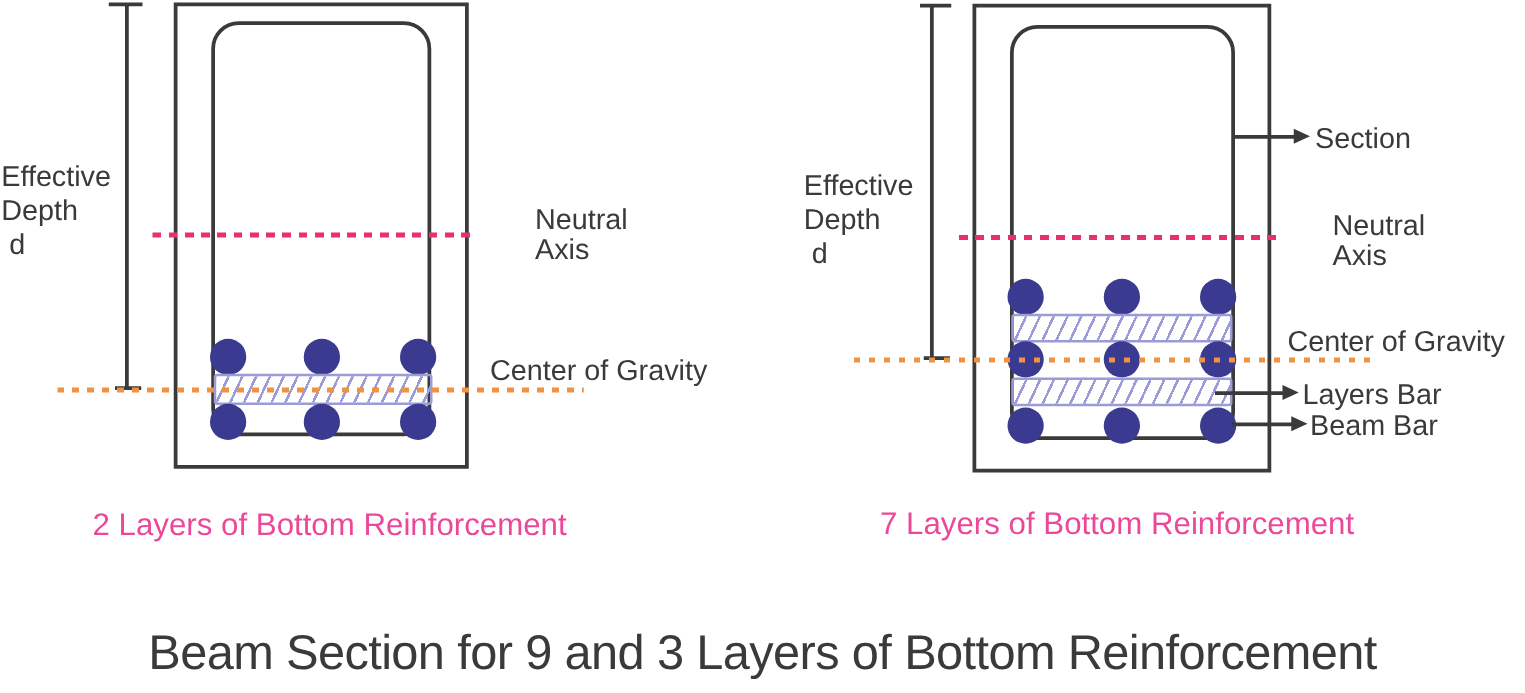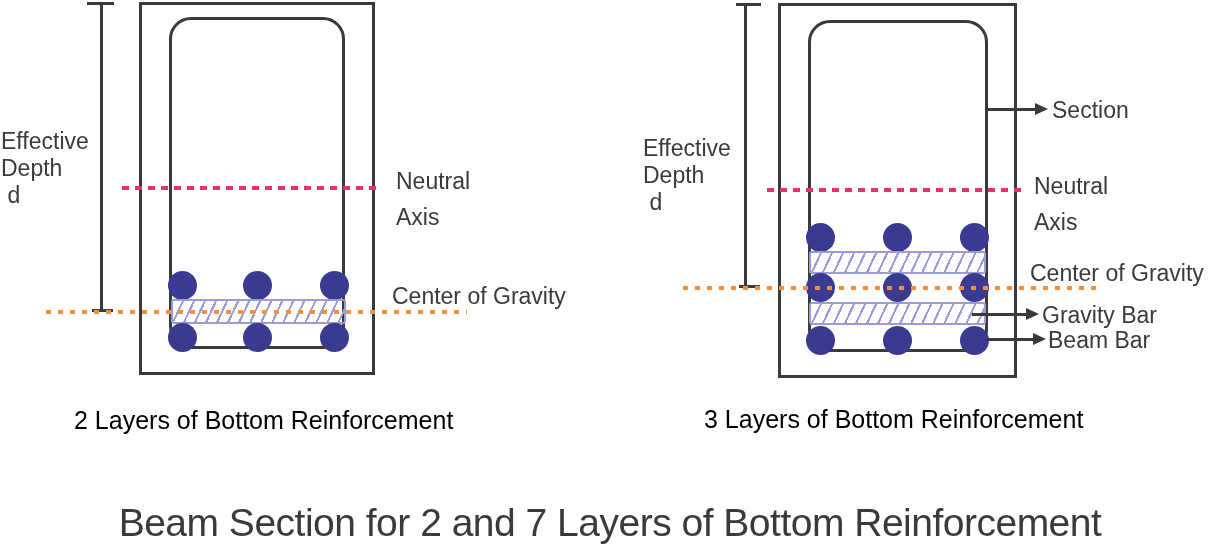--- a/index.html
+++ b/index.html
@@ -4,22 +4,22 @@
 <style>
   html,body{margin:0;padding:0;background:#ffffff;}
   #canvas{
     position:relative;width:1220px;height:554px;background:#ffffff;overflow:hidden;
     font-family:"Liberation Sans", sans-serif;color:#3a3a3a;
   }
   .lbl{
     position:absolute;font-size:23px;line-height:27px;color:#3a3a3a;
     white-space:pre-wrap;
   }
-  .lbl2{line-height:36px;}
-  .caption{position:absolute;font-size:25px;color:#000000;white-space:nowrap;}
+  .lbl2{line-height:24px;margin-left:32px;}
+  .caption{position:absolute;font-size:25px;color:#ec4899;white-space:nowrap;}
   .title{
     position:absolute;font-size:39px;color:#3a3a3a;white-space:nowrap;
     left:50%;transform:translateX(-50%);letter-spacing:-0.5px;
   }
   .vline{position:absolute;width:3px;background:#3a3a3a;}
   .hline{position:absolute;height:3px;background:#3a3a3a;}
   .beam{
     position:absolute;border:3px solid #3a3a3a;background:#ffffff;box-sizing:border-box;
   }
   .stirrup-rect{
@@ -113,23 +113,23 @@
   <div class="arrow-line" style="left:988px;top:108px;width:49px;"></div>
   <div class="arrow-head" style="left:1035px;top:103px;"></div>
   <div class="lbl" style="left:1052px;top:97px;">Section</div>
 
   <div class="lbl lbl2" style="left:1034px;top:168px;">Neutral
 Axis</div>
   <div class="lbl" style="left:1030px;top:260px;">Center of Gravity</div>
 
   <div class="arrow-line" style="left:972px;top:313px;width:55px;"></div>
   <div class="arrow-head" style="left:1026px;top:308px;"></div>
-  <div class="lbl" style="left:1042px;top:302px;">Gravity Bar</div>
+  <div class="lbl" style="left:1042px;top:302px;">Layers Bar</div>
 
   <div class="arrow-line" style="left:985px;top:338px;width:50px;"></div>
   <div class="arrow-head" style="left:1033px;top:333px;"></div>
   <div class="lbl" style="left:1048px;top:327px;">Beam Bar</div>
 
-  <div class="caption" style="left:704px;top:405px;">3 Layers of Bottom Reinforcement</div>
+  <div class="caption" style="left:704px;top:405px;">7 Layers of Bottom Reinforcement</div>
 
-  <div class="title" style="top:501px;">Beam Section for 2 and 7 Layers of Bottom Reinforcement</div>
+  <div class="title" style="top:501px;">Beam Section for 9 and 3 Layers of Bottom Reinforcement</div>
 
 </div>
 
 </body></html>

